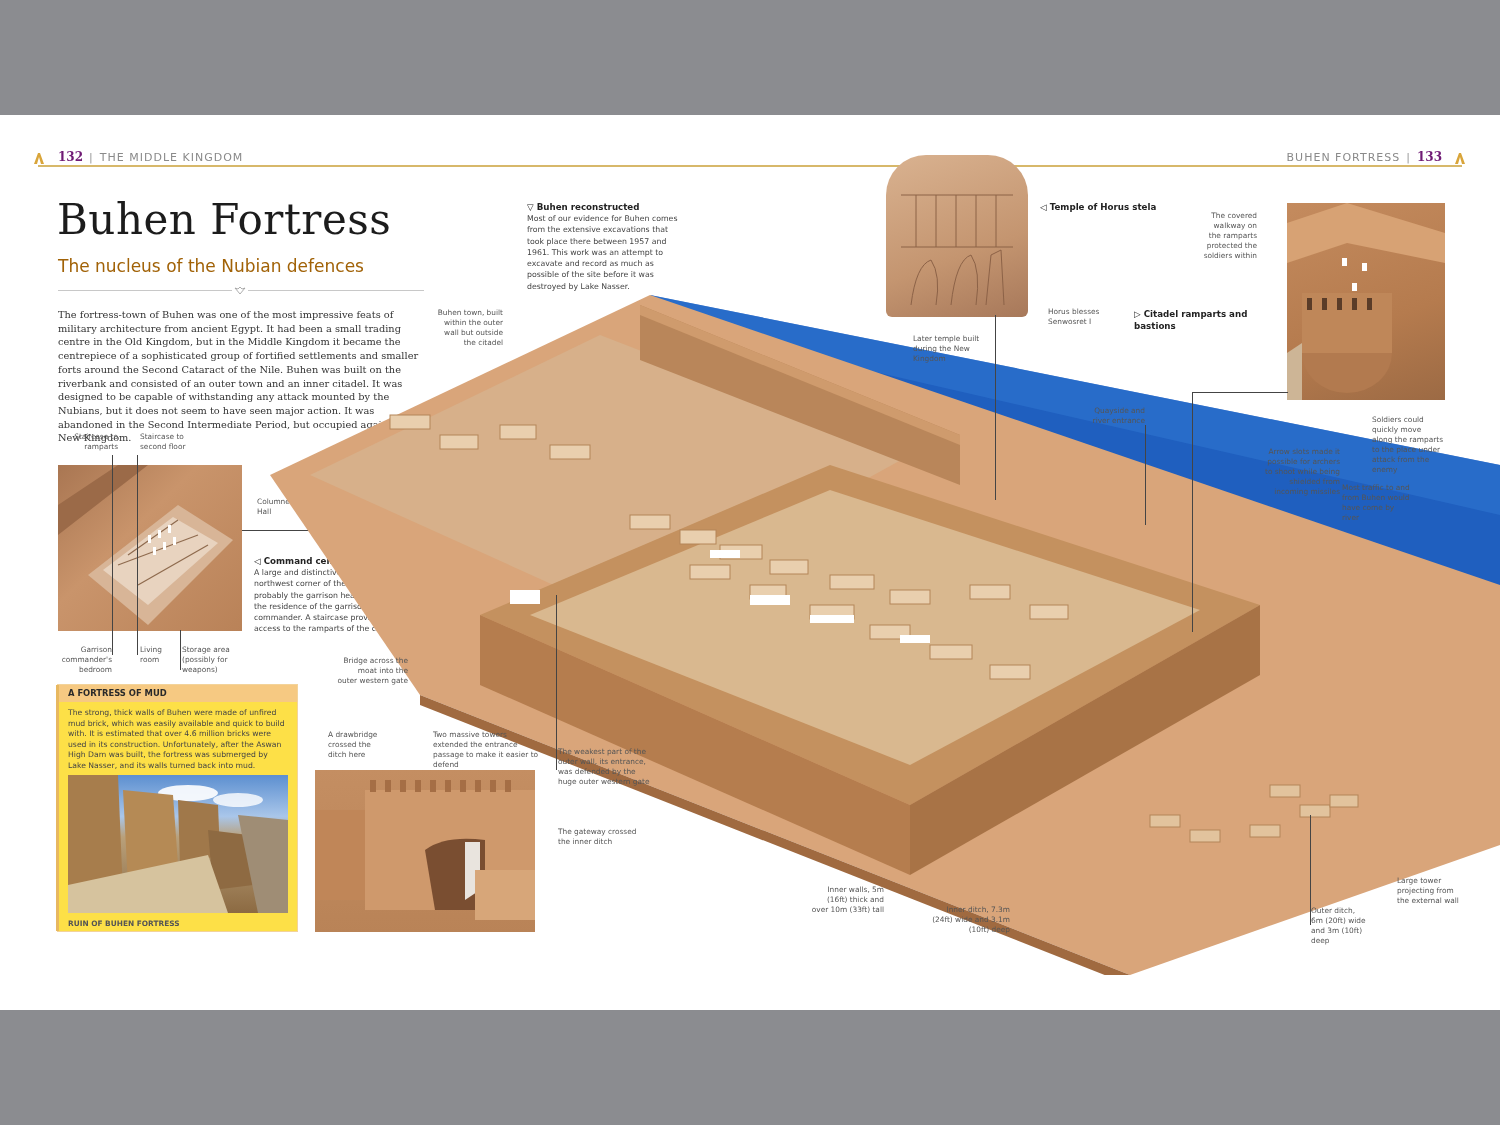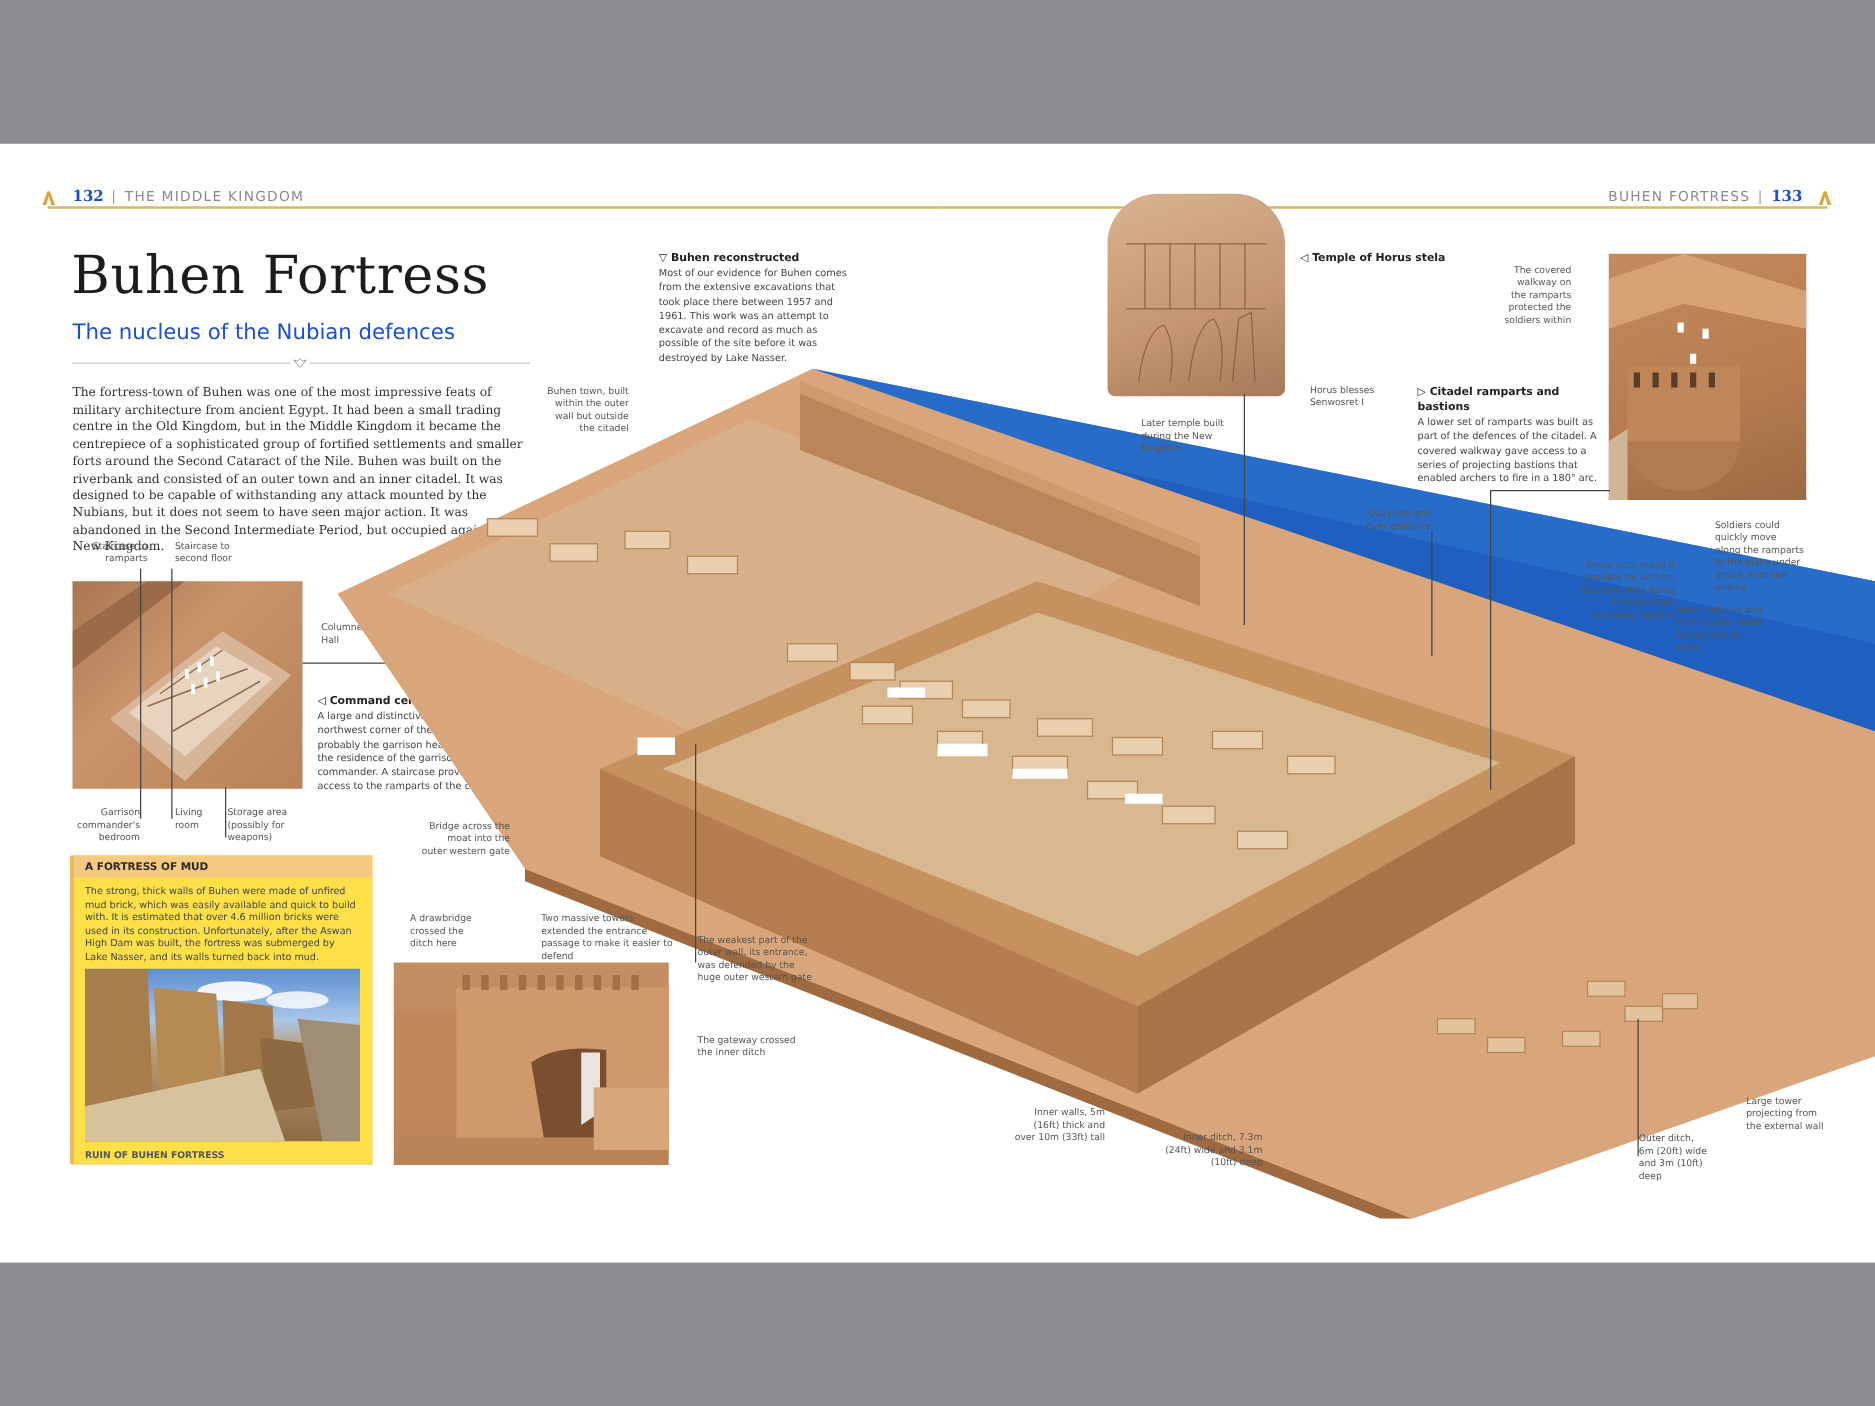--- a/index.html
+++ b/index.html
@@ -1,25 +1,25 @@
 <!DOCTYPE html>
 <html><head>
 <meta charset="utf-8">
 <style>
   html,body{margin:0;padding:0;}
   body{width:1500px;height:1125px;background:#8b8c90;position:relative;overflow:hidden;font-family:"DejaVu Sans",sans-serif;color:#333;}
   .page{position:absolute;left:0;top:115px;width:1500px;height:895px;background:#ffffff;}
   .abs{position:absolute;}
   .rule{position:absolute;height:2px;background:#d7b86a;}
   .folio{position:absolute;font-size:11px;letter-spacing:1px;color:#8a8a8a;font-family:"DejaVu Sans",sans-serif;}
-  .folio .num{font-family:"DejaVu Serif",serif;color:#1d4ed8;font-weight:bold;letter-spacing:0;font-size:12px;}
+  .folio .num{font-family:"DejaVu Serif",serif;color:#701a75;font-weight:bold;letter-spacing:0;font-size:12px;}
   .folio .bar{color:#999;margin:0 6px;}
   .ankh{position:absolute;width:14px;height:14px;}
   h1.title{position:absolute;margin:0;font-family:"DejaVu Serif",serif;font-weight:normal;font-size:42px;color:#1c1c1c;letter-spacing:0.5px;}
-  .subtitle{position:absolute;font-size:17px;color:#1d4ed8;}
+  .subtitle{position:absolute;font-size:17px;color:#a16207;}
   .divider{position:absolute;height:1px;background:#c8c8c8;}
   .intro{position:absolute;font-family:"DejaVu Serif",serif;font-size:9.8px;line-height:13.7px;color:#333;text-align:left;}
   .lbl{position:absolute;font-size:7.4px;line-height:10px;color:#555;}
   .lbl.r{text-align:right;}
   .cap-h{font-size:8.7px;font-weight:bold;color:#222;line-height:12px;}
   .cap-b{font-size:7.8px;line-height:11.3px;color:#444;}
   .cap{position:absolute;}
   .img{position:absolute;overflow:hidden;}
   .line{position:absolute;background:#444;}
   .box{position:absolute;left:57px;top:684px;width:239px;height:246px;border:1.5px solid #f3d39a;background:#fde047;}
@@ -196,21 +196,20 @@
   </div>
   <div class="cap" style="left:1040px;top:86px;width:130px;">
     <div class="cap-h">◁ Temple of Horus stela</div>
   </div>
   <div class="lbl" style="left:1048px;top:192px;width:56px;">Horus blesses Senwosret I</div>
   <div class="line" style="left:995px;top:200px;width:1px;height:185px;"></div>
   <div class="lbl" style="left:913px;top:219px;width:68px;">Later temple built during the New Kingdom</div>
 
   <div class="cap" style="left:1134px;top:193px;width:145px;">
     <div class="cap-h">▷ Citadel ramparts and bastions</div>
-    <div class="cap-b">A lower set of ramparts was built as part of the defences of the citadel. A covered walkway gave access to a series of projecting bastions that enabled archers to fire in a 180° arc.</div>
   </div>
   <div class="lbl r" style="left:1200px;top:96px;width:57px;">The covered walkway on the ramparts protected the soldiers within</div>
   <div class="img" style="left:1287px;top:88px;width:158px;height:197px;background:linear-gradient(160deg,#c48b5e 0%,#b57b4e 60%,#9c6a44 100%);">
     <svg width="158" height="197" viewBox="0 0 158 197">
       <polygon points="0,20 60,0 158,30 158,60 60,40 0,60" fill="#d7a274"></polygon>
       <ellipse cx="60" cy="150" rx="45" ry="40" fill="#b27a4f"></ellipse>
       <rect x="15" y="90" width="90" height="60" fill="#bf8759"></rect>
       <g fill="#5a3c28">
           <rect x="20" y="95" width="5" height="12"></rect>
           <rect x="35" y="95" width="5" height="12"></rect>

